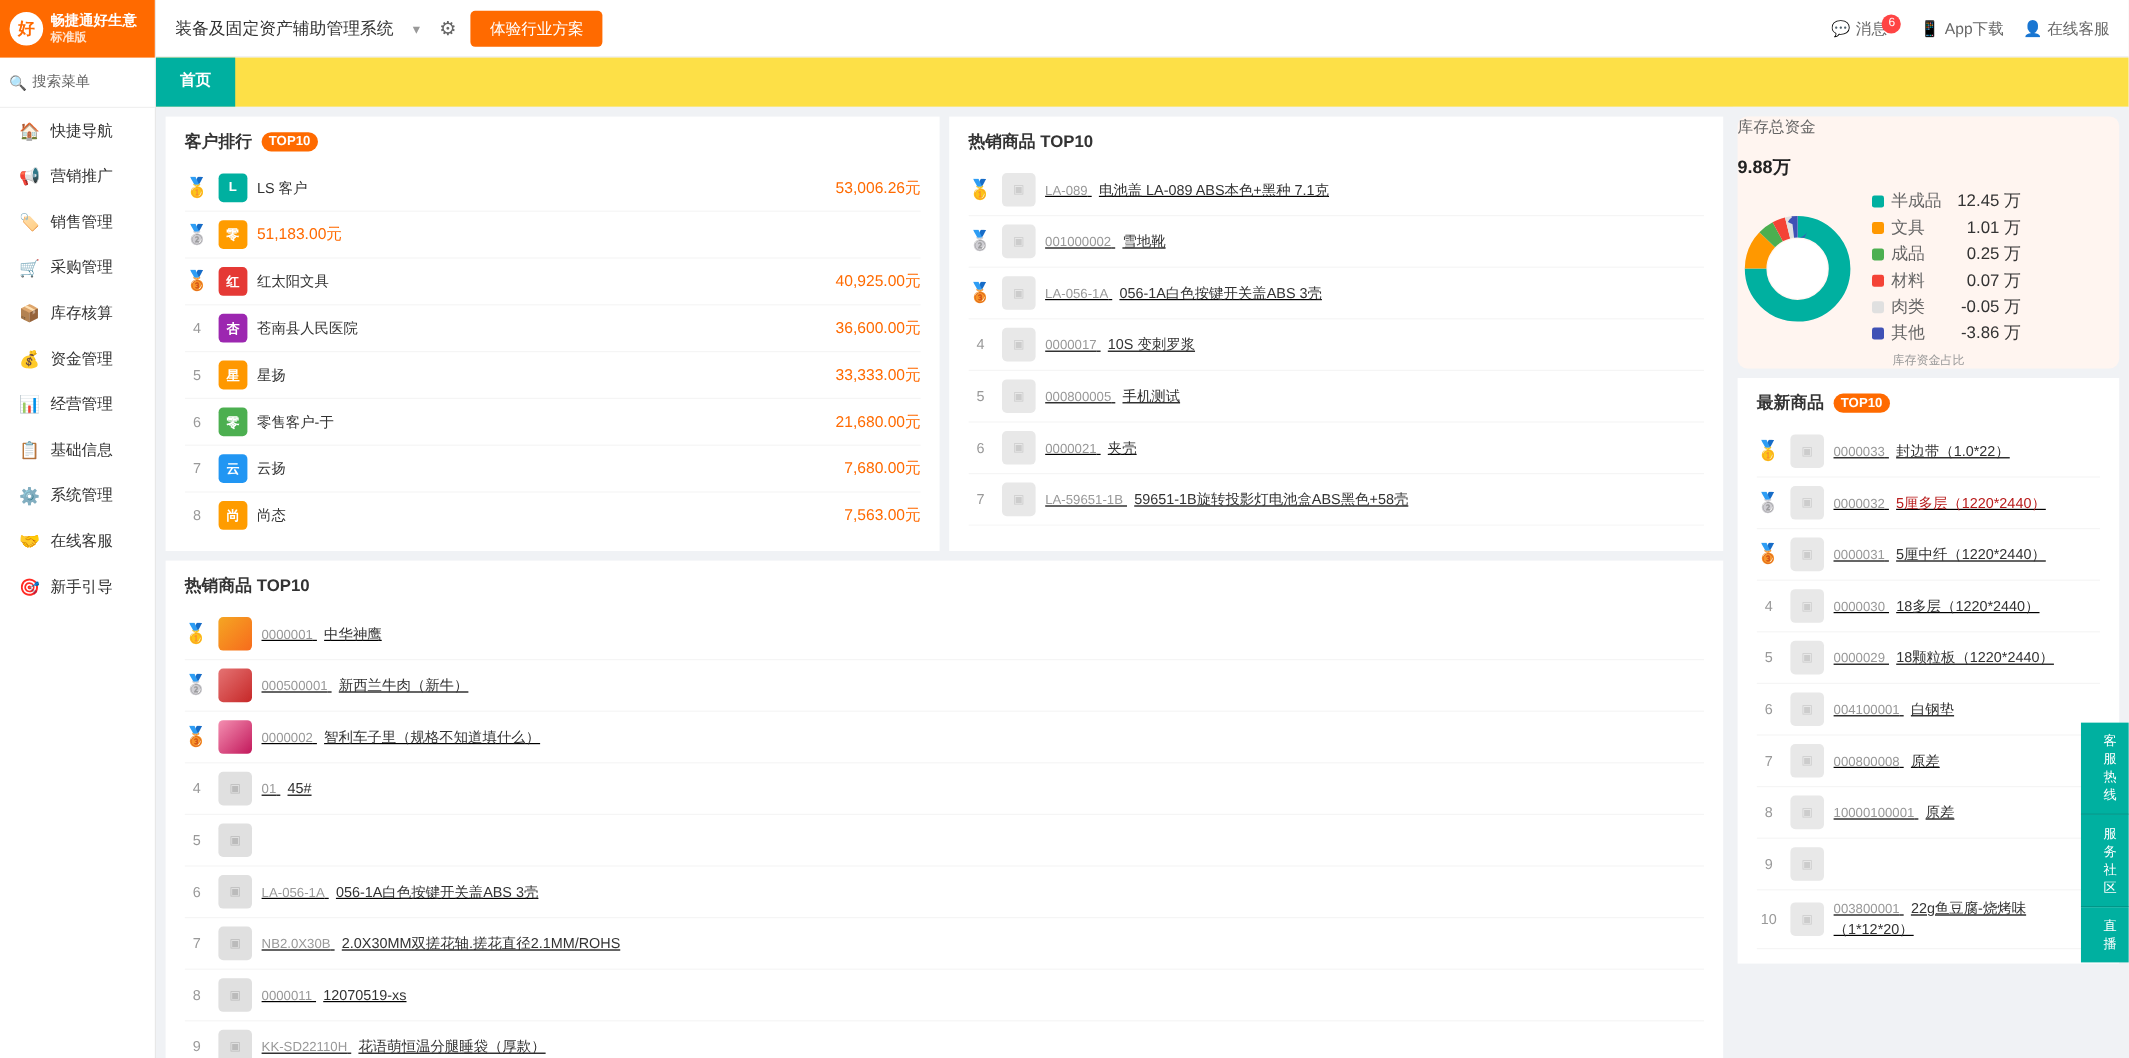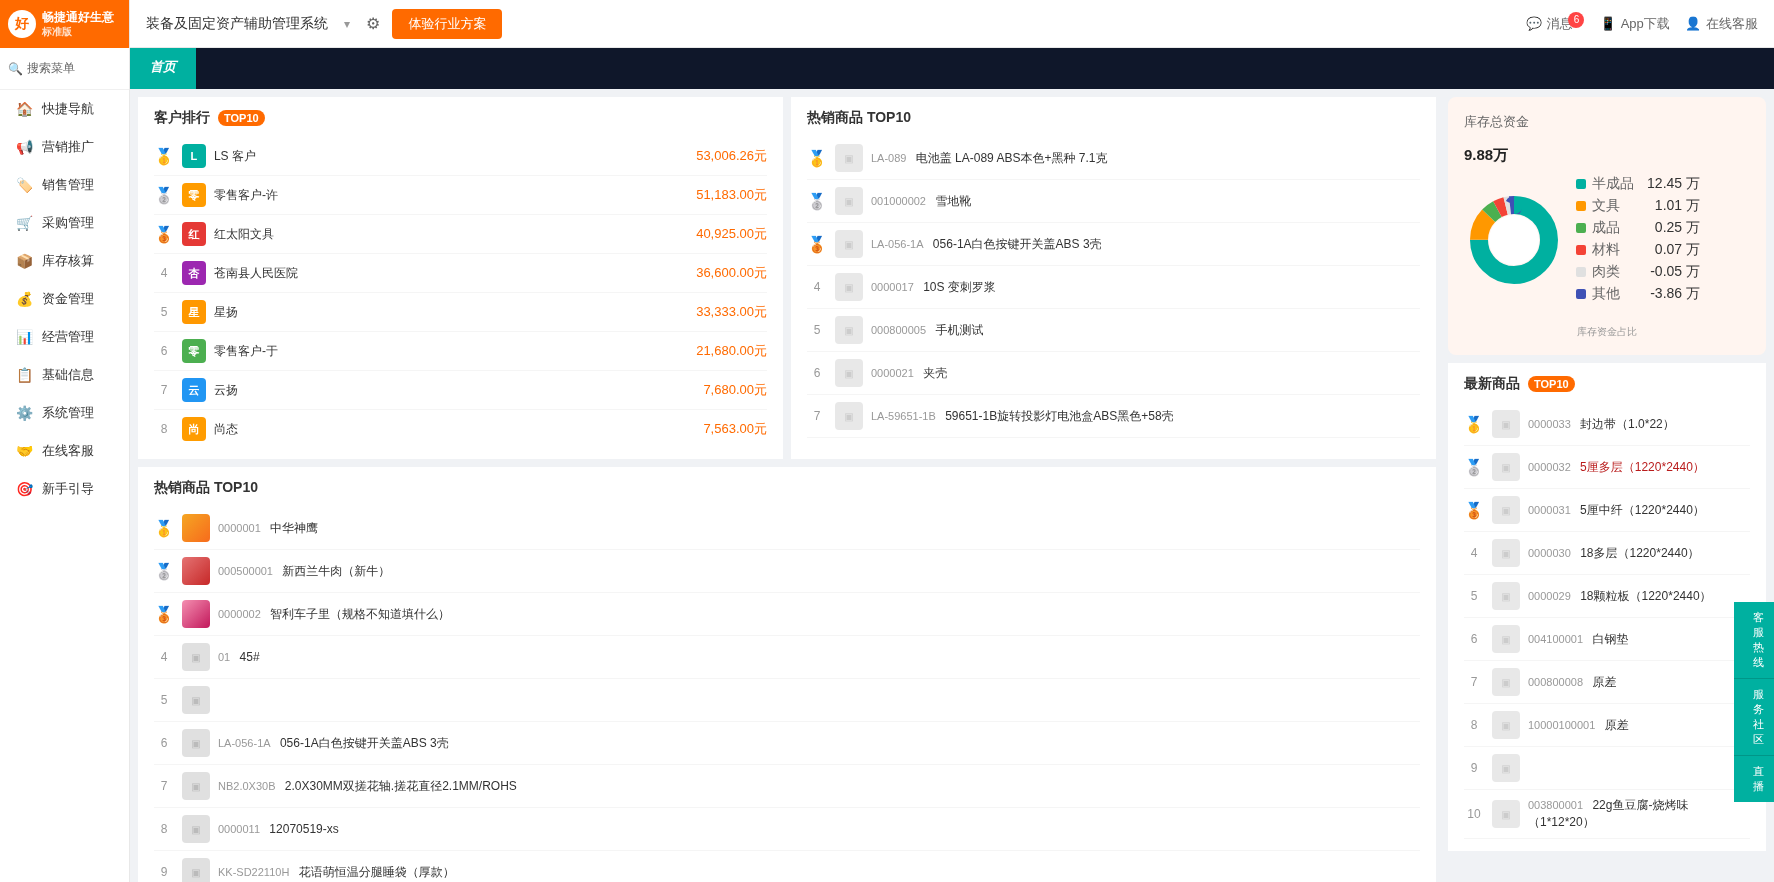--- a/index.html
+++ b/index.html
@@ -110,24 +110,23 @@
       border-radius: 50%;
       width: 16px; height: 16px;
       font-size: 10px;
       display: flex; align-items: center; justify-content: center;
       margin-left: -8px; margin-top: -8px;
     }
     .topbar-right-item { display: flex; align-items: center; gap: 4px; cursor: pointer; position: relative; }
 
     
     .content-tabs {
-      background: #0f172a;
+      background: #fde047;
       display: flex;
       flex-shrink: 0;
-      font-style: italic;
     }
     .content-tab {
       padding: 10px 20px;
       cursor: pointer;
       font-size: 13px;
       color: #666;
       border-bottom: 3px solid transparent;
     }
     .content-tab.active {
       color: #fff;
@@ -209,46 +208,45 @@
       gap: 8px;
     }
     .product-thumb {
       width: 28px; height: 28px;
       background: #e8e8e8;
       border-radius: 4px;
       display: flex; align-items: center; justify-content: center;
       color: #aaa; font-size: 10px;
       overflow: hidden;
     }
-    .product-info { flex: 1; }
+    .product-info { flex: 1; text-decoration: underline; }
 
     
     .inventory-card {
       background: #fff5f0;
       border-radius: 8px;
-      padding: 16px;
       margin-bottom: 8px;
     }
     .inventory-title { font-size: 13px; color: #666; margin-bottom: 4px; }
     .inventory-value { font-size: 28px; font-weight: bold; color: #222; }
     .inventory-value span { font-size: 15px; }
 
     .donut-container {
       display: flex;
       gap: 12px;
       align-items: center;
       margin-top: 8px;
     }
     .donut-chart { width: 100px; height: 100px; flex-shrink: 0; }
     .legend { font-size: 14px; }
     .legend-item { display: flex; align-items: center; gap: 6px; margin-bottom: 4px; }
     .legend-dot { width: 10px; height: 10px; border-radius: 2px; flex-shrink: 0; }
     .legend-label { flex: 1; color: #666; }
     .legend-value { color: #333; font-weight: 500; min-width: 60px; text-align: right; }
-    .legend-sub { font-size: 10px; color: #999; text-align: center; margin-top: 18px; }
+    .legend-sub { font-size: 10px; color: #999; text-align: center; margin-top: 2px; }
 
     
     .new-product-row {
       display: flex;
       align-items: center;
       padding: 7px 0;
       border-bottom: 1px solid #f5f5f5;
       gap: 8px;
     }
 
@@ -395,21 +393,20 @@
           <div class="rank-table scroll-panel" id="customer-rank-list">
               <div class="rank-row">
     <span class="medal-icon top-badge-gold">🥇</span>
     <div class="rank-avatar" style="background:#00b0a0">L</div>
     <span class="rank-name">LS 客户</span>
     <span class="rank-value">53,006.26元</span>
   </div>
               <div class="rank-row">
     <span class="medal-icon top-badge-silver">🥈</span>
     <div class="rank-avatar" style="background:#ff9c00">零</div>
-    <span class="rank-name">零售客户-许</span>
     <span class="rank-value">51,183.00元</span>
   </div>
               <div class="rank-row">
     <span class="medal-icon top-badge-bronze">🥉</span>
     <div class="rank-avatar" style="background:#e53935">红</div>
     <span class="rank-name">红太阳文具</span>
     <span class="rank-value">40,925.00元</span>
   </div>
               <div class="rank-row">
     <span class="rank-num">4</span>

